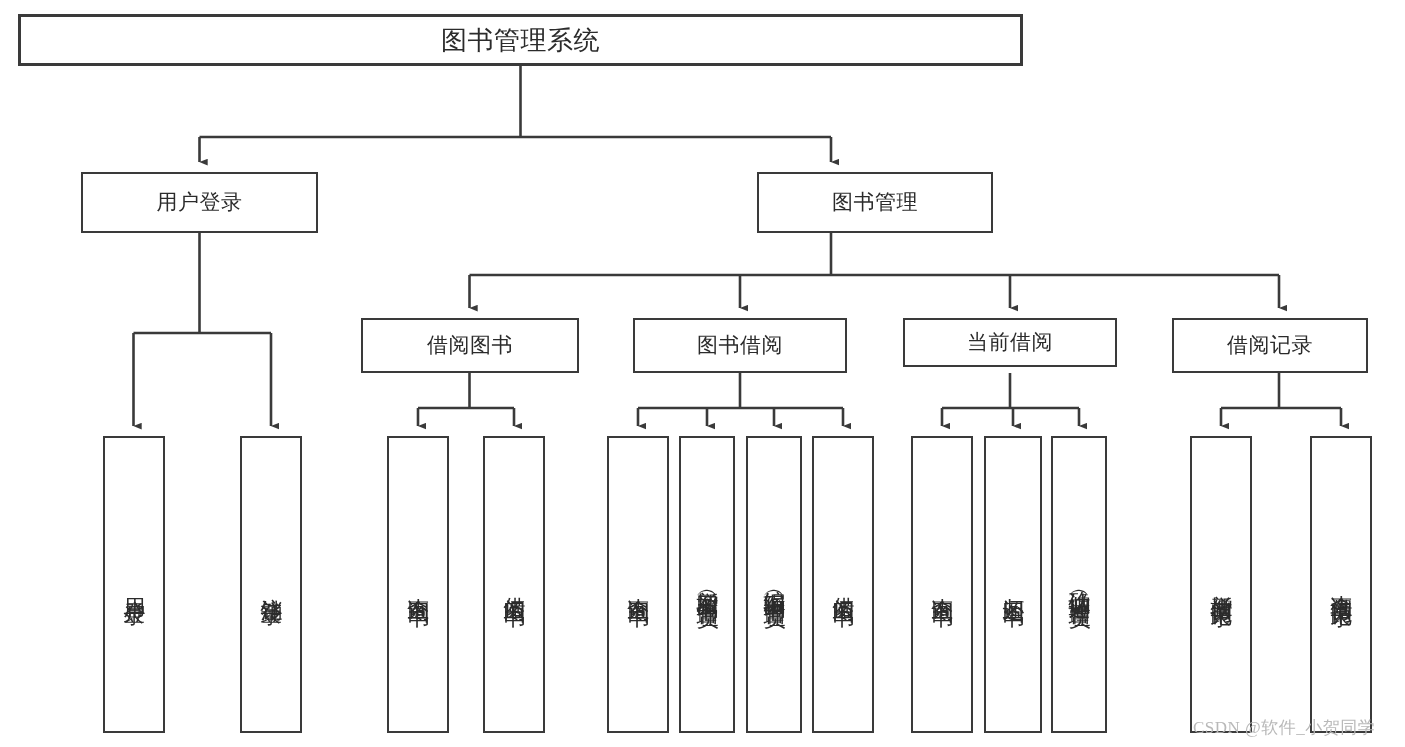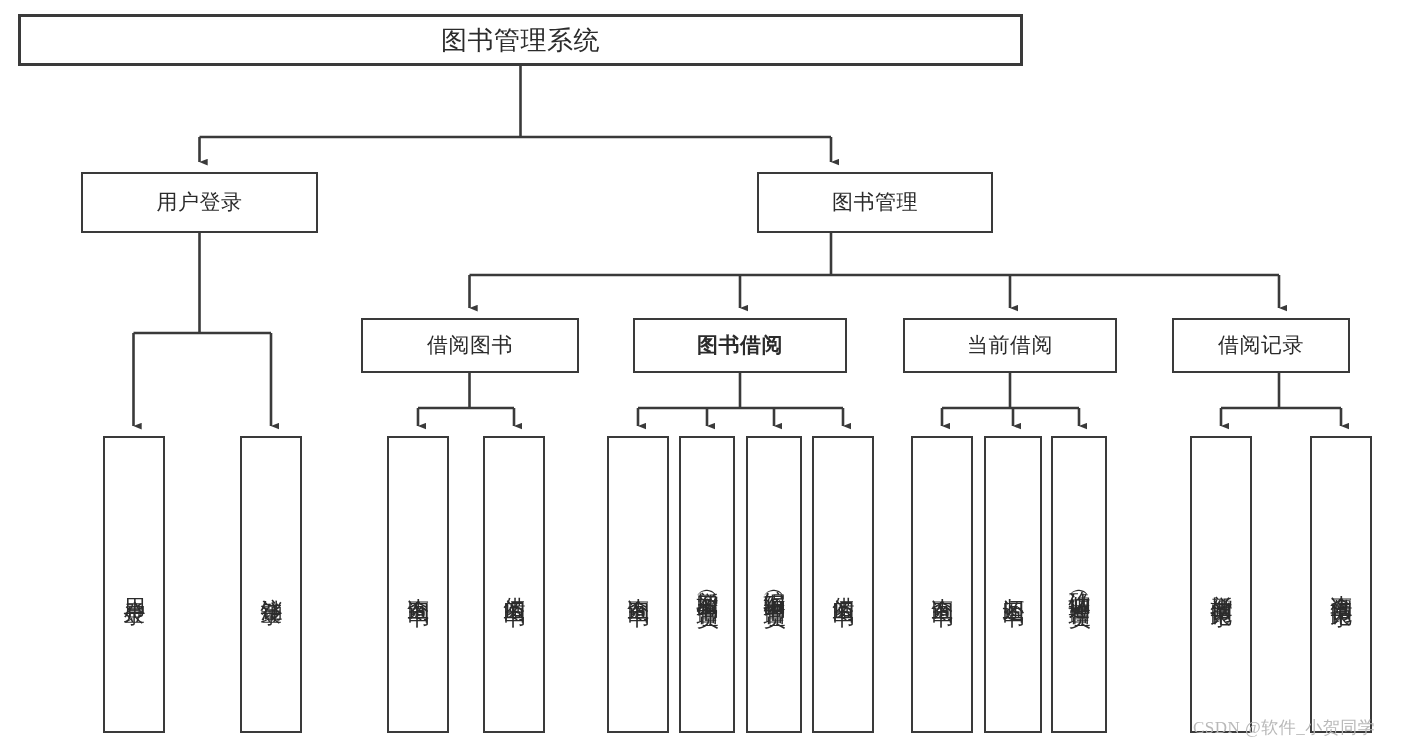--- a/index.html
+++ b/index.html
@@ -141,27 +141,27 @@
   <div class="node horiz" style="left:81px; top:172px; width:237px; height:61px;">
     <span class="node-label">用户登录</span>
   </div>
   <div class="node horiz" style="left:713px; top:172px; width:236px; height:61px;margin-left:44px;">
     <span class="node-label">图书管理</span>
   </div>
 
   <div class="node horiz" style="left:361px; top:318px; width:218px; height:55px;">
     <span class="node-label">借阅图书</span>
   </div>
-  <div class="node horiz" style="left:633px; top:318px; width:214px; height:55px;font-weight:bold;">
+  <div class="node horiz" style="left:633px; top:318px; width:214px; height:55px;">
     <span class="node-label">图书借阅</span>
   </div>
-  <div class="node horiz" style="left:903px; top:318px; width:214px; height:55px;">
+  <div class="node horiz" style="left:903px; top:318px; width:214px; height:49px;">
     <span class="node-label">当前借阅</span>
   </div>
-  <div class="node horiz" style="left:1172px; top:318px; width:178px; height:55px;">
+  <div class="node horiz" style="left:1172px; top:318px; width:196px; height:55px;">
     <span class="node-label">借阅记录</span>
   </div>
 
   <div class="node vert" style="left:103px; top:436px; width:62px; height:297px;">
     <span class="node-label">用户登录</span>
   </div>
   <div class="node vert" style="left:240px; top:436px; width:62px; height:297px;">
     <span class="node-label">注销登录</span>
   </div>
 

